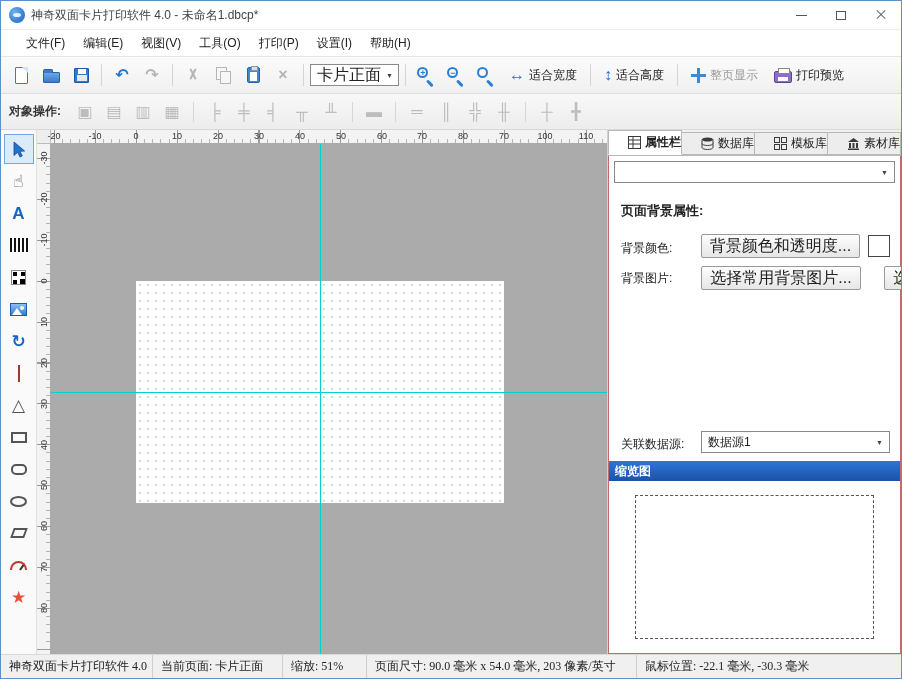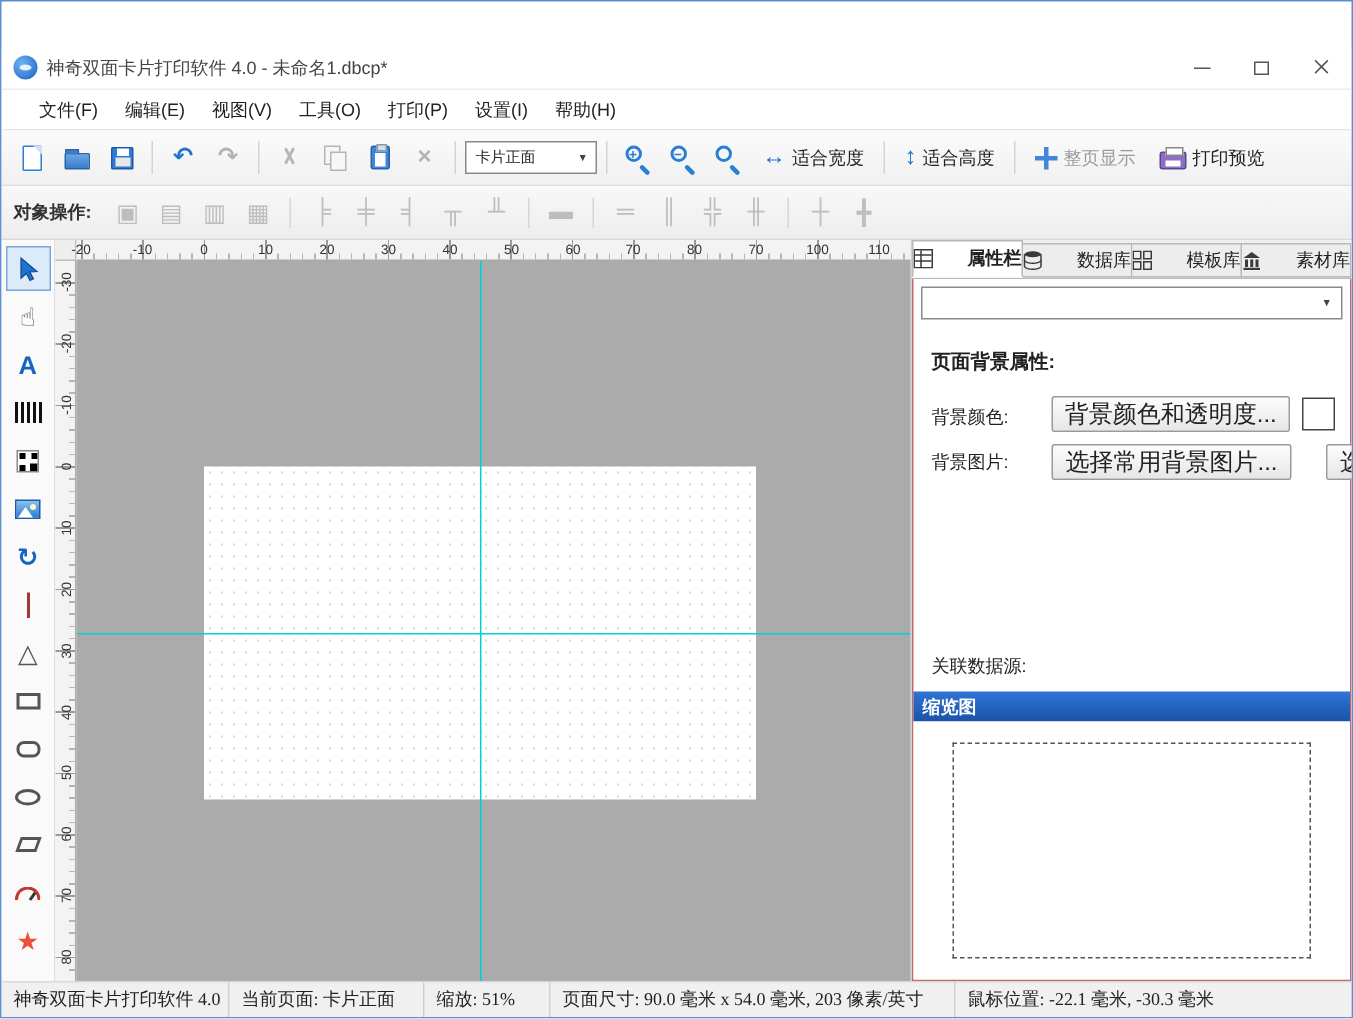--- a/index.html
+++ b/index.html
@@ -1,21 +1,21 @@
 <!DOCTYPE html>
 <html><head>
 <meta charset="utf-8">
 <style>
   * { box-sizing: border-box; margin: 0; padding: 0; }
   html,body { width:902px; height:679px; }
   body { font-family:"Liberation Sans","DejaVu Sans",sans-serif; font-size:12px; color:#222; background:#fff; }
   .window { width:902px; height:679px; border:1px solid #5a8fd0; display:flex; flex-direction:column; background:#fff; overflow:hidden; }
 
   
-  .titlebar { height:29px; display:flex; align-items:center; padding-left:8px; background:#fff; border-bottom:1px solid #ececec; flex:none;margin-top:30px; }
+  .titlebar { height:29px; display:flex; align-items:center; padding-left:8px; background:#fff; border-bottom:1px solid #ececec; flex:none; }
   .appicon { width:16px; height:16px; border-radius:50%; background:radial-gradient(circle at 35% 35%, #6db3f2, #1660c0); margin-right:6px; flex:none; position:relative; }
   .appicon::after{ content:""; position:absolute; left:4px; top:6px; width:8px; height:4px; border-radius:50%; background:#fff; opacity:.85;}
   .title { color:#444; font-size:12px; }
   .wincontrols { margin-left:auto; display:flex; height:100%; }
   .wc { width:40px; height:100%; display:flex; align-items:center; justify-content:center; cursor:default; }
   .wc-min { width:11px; height:1px; background:#555; display:block; }
   .wc-max { width:10px; height:9px; border:1px solid #555; display:block; }
   .wc-x { position:relative; width:12px; height:12px; display:block; }
   .wc-x::before,.wc-x::after { content:""; position:absolute; left:0; top:5px; width:12px; height:1px; background:#555; }
   .wc-x::before{ transform:rotate(45deg);} .wc-x::after{ transform:rotate(-45deg);}
@@ -53,21 +53,21 @@
   .ic-mag i { position:absolute; left:1px; top:1px; width:11px; height:11px; border:2px solid #2a7fd4; border-radius:50%; font-style:normal; font-size:9px; line-height:8px; text-align:center; color:#2a7fd4; font-weight:bold; }
   .ic-mag::after { content:""; position:absolute; width:8px; height:3px; background:#2a7fd4; left:11px; top:13px; transform:rotate(45deg); transform-origin:left center; border-radius:2px; }
   .ic-wholepage { position:relative; width:15px; height:15px; }
   .ic-wholepage::before { content:""; position:absolute; left:6px; top:0; width:3px; height:15px; background:#3f87d8; }
   .ic-wholepage::after { content:""; position:absolute; left:0; top:6px; width:15px; height:3px; background:#3f87d8; }
   .ic-print { position:relative; width:18px; height:12px; background:#8e6fc0; border:1px solid #5d4394; border-radius:2px; margin-top:3px; }
   .ic-print::before { content:""; position:absolute; left:3px; top:-4px; width:10px; height:4px; background:#fff; border:1px solid #888; }
   .ic-print::after { content:""; position:absolute; left:3px; bottom:1px; width:10px; height:4px; background:#fff; }
 
   .combo { display:flex; align-items:center; height:22px; background:#fff; border:1px solid #8a8a8a; min-width:88px; padding-left:6px; cursor:default; }
-  .combo .ctext { flex:1; font-size:10px; }
+  .combo .ctext { flex:1; font-size:16px; }
   .combo .arrow { font-size:7px; color:#444; padding:0 5px; }
 
   
   .objectbar { height:36px; display:flex; align-items:center; background:linear-gradient(#f8f8f8,#ededed); border-bottom:1px solid #d8d8d8; padding:0 8px; gap:3px; flex:none;font-weight:bold; }
   .oblabel { margin-right:8px; color:#333; }
   .ob { width:26px; height:26px; display:flex; align-items:center; justify-content:center; font-size:16px; color:#bdbdbd; border:1px solid transparent; }
   .obsep { width:1px; height:20px; background:#d6d6d6; margin:0 5px; }
 
   
   .content { flex:1; display:flex; min-height:0; }
@@ -110,38 +110,38 @@
   .vlab { position:absolute; left:-1px; width:16px; height:10px; line-height:10px; text-align:center; font-size:9px; color:#333; transform:rotate(-90deg); }
   .canvas { position:relative; flex:1; background:#ababab; overflow:hidden; }
   .card { position:absolute; left:85px; top:137px; width:368px; height:222px; background:#fff;
     background-image:radial-gradient(#d8d8d8 1px,transparent 1px); background-size:8px 8px; }
   .guide-v { position:absolute; left:269px; top:0; bottom:0; width:1px; background:#00d2d2; }
   .guide-h { position:absolute; top:248px; left:0; right:0; height:1px; background:#00d2d2; }
 
   
   .rpanel { width:294px; flex:none; display:flex; flex-direction:column; background:#fff; border-left:1px solid #d0d0d0; min-height:0; }
   .tabs { height:26px; display:flex; flex:none; background:#f0f0f0; border-bottom:1px solid #b8b8b8; }
-  .tab { flex:1; display:flex; align-items:center; justify-content:space-between; gap:4px; font-size:12px; border:1px solid #b8b8b8; border-left:none; background:#ededed; cursor:default; margin-top:2px; }
+  .tab { flex:1; display:flex; align-items:center; justify-content:flex-end; gap:4px; font-size:12px; border:1px solid #b8b8b8; border-left:none; background:#ededed; cursor:default; margin-top:2px; }
   .tab:first-child { border-left:1px solid #b8b8b8; }
   .tab.active { background:#fff; border-bottom-color:#fff; margin-top:0; font-weight:bold; }
   .tabicon { flex:none; display:block; }
   .pbody { flex:1; display:flex; flex-direction:column; border:1px solid #c06a6a; border-top:none; min-height:0; }
   .pcombo { display:flex; align-items:center; height:22px; border:1px solid #8a8a8a; background:#fff; margin:5px; cursor:default; }
   .pcombo .ctext { flex:1; padding-left:6px; }
   .pcombo .arrow { font-size:7px; color:#444; padding:0 6px; }
   .pheading { font-weight:bold; font-size:13px; padding:14px 10px 10px 12px; }
   .prow { display:flex; align-items:center; padding:4px 10px 4px 12px; }
   .prow.top { align-items:flex-start; }
   .plabel { width:80px; flex:none; padding-top:4px; }
   .pbtn { height:24px; width:160px; background:linear-gradient(#fdfdfd,#e6e6e6); border:1px solid #9a9a9a; border-radius:2px; font-size:16px; font-family:inherit; color:#222; cursor:default; }
   .pbtn.disabled { color:#9b9b9b; background:#f1f1f1; border-color:#b5b5b5; }
   .btncol { display:flex; flex-direction:row; gap:23px; }
   .swatch { width:22px; height:22px; background:#fff; border:1px solid #444; margin-left:8px; flex:none; }
   .spacer { flex:1; }
-  .prow.ds { padding-bottom:8px; }
+  .prow.ds { padding-bottom:8px;justify-content:center; }
   .prow.ds .pcombo { flex:1; margin:0; }
   .thumbhdr { height:20px; background:linear-gradient(#2f74d6,#1b52a8); color:#fff; font-weight:bold; font-size:12px; line-height:20px; padding-left:6px; flex:none; }
   .thumbarea { flex:none; height:172px; background:#fff; padding:14px 26px; }
   .thumbcard { width:100%; height:100%; border:1px dashed #555; background:#fff; }
 
   
   .statusbar { height:24px; display:flex; align-items:stretch; background:#f0f0f0; border-top:1px solid #d9d9d9; flex:none; font-size:12px; color:#222; }
   .sb { display:flex; align-items:center; padding:0 8px; border-right:1px solid #cfcfcf; white-space:nowrap; overflow:hidden;font-family:Liberation Serif, serif; }
   .sb1 { width:152px; } .sb2 { width:130px; } .sb3 { width:84px; } .sb4 { width:270px; } .sb5 { flex:1; border-right:none; }
 </style>
@@ -425,20 +425,24 @@
           <div class="btncol">
             <button class="pbtn">选择常用背景图片...</button>
             <button class="pbtn">选择其它背景图片...</button>
           </div>
         </div>
 
         <div class="spacer"></div>
 
         <div class="prow ds">
           <span class="plabel">关联数据源:</span>
+          <div class="pcombo">
+            <span class="ctext">数据源1</span>
+            <span class="arrow">▼</span>
+          </div>
         </div>
 
         <div class="thumbhdr">缩览图</div>
         <div class="thumbarea">
           <div class="thumbcard"></div>
         </div>
       </div>
     </div>
   </div>
 

